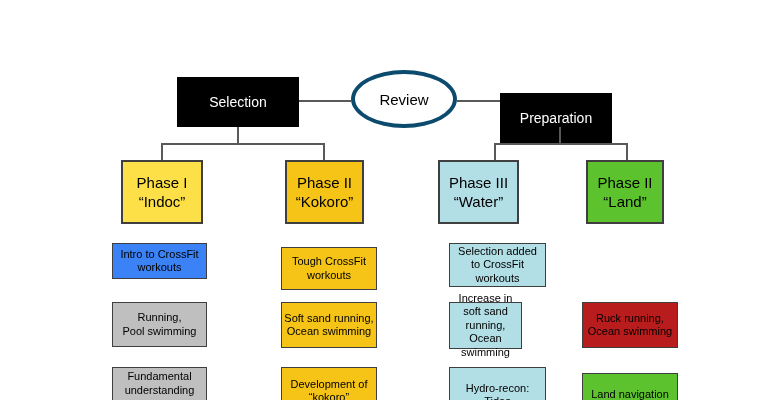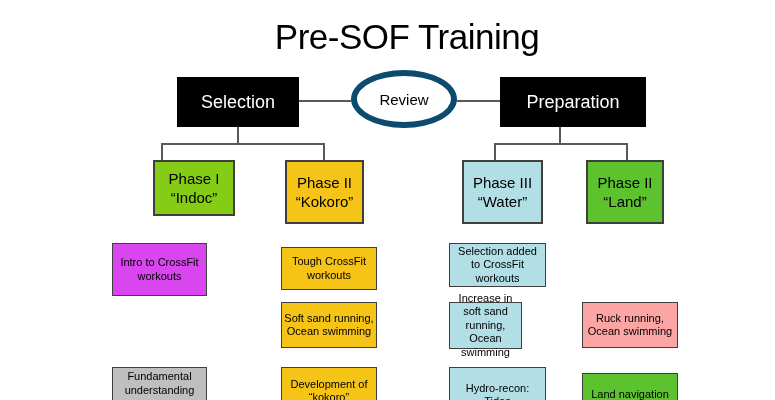--- a/index.html
+++ b/index.html
@@ -2,81 +2,82 @@
 <html><head>
 <meta charset="utf-8">
 <style>
   html,body{margin:0;padding:0;background:#fff;}
   body{width:775px;height:400px;overflow:hidden;position:relative;
        font-family:"Liberation Sans","DejaVu Sans",sans-serif;color:#000;}
   .canvas{position:absolute;left:0;top:0;width:775px;height:400px;overflow:hidden;background:#fff;}
   .title{position:absolute;left:207px;top:17px;width:400px;text-align:center;
          font-size:35px;font-weight:400;letter-spacing:-0.5px;}
   .blackbox{position:absolute;background:#000;color:#fff;display:flex;align-items:center;
-            justify-content:center;font-size:18px;}
-  .ellipse{position:absolute;background:#fff;border:6px solid #0c4a6e;border-radius:50%;
+            justify-content:center;font-size:14px;}
+  .ellipse{position:absolute;background:#fff;border:4px solid #0c4a6e;border-radius:50%;
            box-sizing:border-box;display:flex;align-items:center;justify-content:center;font-size:15px;}
   .line{position:absolute;background:#595959;}
   .phasebox{position:absolute;border:2px solid #3f3f3f;box-sizing:border-box;display:flex;
             align-items:center;justify-content:center;text-align:center;font-size:15px;
             line-height:19px;white-space:pre-line;}
   .itembox{position:absolute;border:1.5px solid #3f3f3f;box-sizing:border-box;display:flex;
            align-items:center;justify-content:center;text-align:center;font-size:11px;
            line-height:13.5px;white-space:pre-line;}
   .top-align{align-items:flex-start;padding-top:2px;}
 </style>
 </head>
 <body>
 
 <div class="canvas">
 
-  <div class="title">Pre-SOF Training</div>
 
   <div class="blackbox" style="left:177px;top:77px;width:122px;height:50px">Selection</div>
   <div class="ellipse" style="left:351px;top:70px;width:106px;height:58px">Review</div>
-  <div class="blackbox" style="left:500px;top:77px;width:146px;height:50px">Preparation</div>
+  <div class="blackbox" style="left:500px;top:93px;width:112px;height:50px">Preparation</div>
 
   <div class="line" style="left:299px;top:100px;width:52px;height:2px"></div>
   <div class="line" style="left:457px;top:100px;width:43px;height:2px"></div>
   <div class="line" style="left:237px;top:127px;width:2px;height:17px"></div>
   <div class="line" style="left:161px;top:143px;width:164px;height:2px"></div>
   <div class="line" style="left:161px;top:143px;width:2px;height:18px"></div>
   <div class="line" style="left:323px;top:143px;width:2px;height:18px"></div>
   <div class="line" style="left:559px;top:127px;width:2px;height:17px"></div>
   <div class="line" style="left:494px;top:143px;width:134px;height:2px"></div>
   <div class="line" style="left:494px;top:143px;width:2px;height:18px"></div>
   <div class="line" style="left:626px;top:143px;width:2px;height:18px"></div>
 
-  <div class="phasebox" style="left: 121px; top: 160px; width: 82px; height: 56px; background-color: #84cc16; margin-left: 32px;">Phase I
+  <div class="phasebox" style="left: 121px; top: 160px; width: 82px; height: 64px; background-color: #fde047;">Phase I
 “Indoc”</div>
   <div class="phasebox" style="left: 285px; top: 160px; width: 79px; height: 64px; background-color: rgb(245, 196, 22);">Phase II
 “Kokoro”</div>
-  <div class="phasebox" style="left: 462px; top: 160px; width: 81px; height: 64px; background-color: rgb(178, 222, 230);">Phase III
+  <div class="phasebox" style="left: 438px; top: 160px; width: 81px; height: 64px; background-color: rgb(178, 222, 230);">Phase III
 “Water”</div>
   <div class="phasebox" style="left: 586px; top: 160px; width: 78px; height: 64px; background-color: rgb(92, 195, 46);">Phase II
 “Land”</div>
 
-  <div class="itembox" style="left: 112px; top: 243px; width: 95px; height: 53px; background-color: #d946ef;">Intro to CrossFit
+  <div class="itembox" style="left: 112px; top: 243px; width: 95px; height: 36px; background-color: #3b82f6;">Intro to CrossFit
 workouts</div>
+  <div class="itembox" style="left: 112px; top: 302px; width: 95px; height: 45px; background-color: rgb(191, 191, 191);">Running,
+Pool swimming</div>
   <div class="itembox top-align" style="left: 112px; top: 367px; width: 95px; height: 58px; background-color: rgb(191, 191, 191);">Fundamental
 understanding</div>
 
   <div class="itembox" style="left: 281px; top: 247px; width: 96px; height: 43px; background-color: rgb(245, 196, 22);">Tough CrossFit
 workouts</div>
   <div class="itembox" style="left: 281px; top: 302px; width: 96px; height: 46px; background-color: rgb(245, 196, 22);">Soft sand running,
 Ocean swimming</div>
   <div class="itembox" style="left: 281px; top: 367px; width: 96px; height: 48px; background-color: rgb(245, 196, 22);">Development of
 “kokoro”</div>
 
   <div class="itembox" style="left: 449px; top: 243px; width: 97px; height: 44px; background-color: rgb(178, 222, 230);">Selection added
 to CrossFit
 workouts</div>
   <div class="itembox" style="left: 449px; top: 302px; width: 73px; height: 47px; background-color: rgb(178, 222, 230);">Increase in
 soft sand running,
 Ocean swimming</div>
   <div class="itembox" style="left: 449px; top: 367px; width: 97px; height: 56px; background-color: rgb(178, 222, 230);">Hydro-recon:
 Tides</div>
 
-  <div class="itembox" style="left: 582px; top: 302px; width: 96px; height: 46px; background-color: #fca5a5;">Ruck running,
+  <div class="itembox" style="left: 582px; top: 302px; width: 96px; height: 46px; background-color: #b91c1c;">Ruck running,
 Ocean swimming</div>
   <div class="itembox" style="left: 582px; top: 373px; width: 96px; height: 44px; background-color: rgb(92, 195, 46);">Land navigation</div>
 
 </div>
 
 </body></html>

